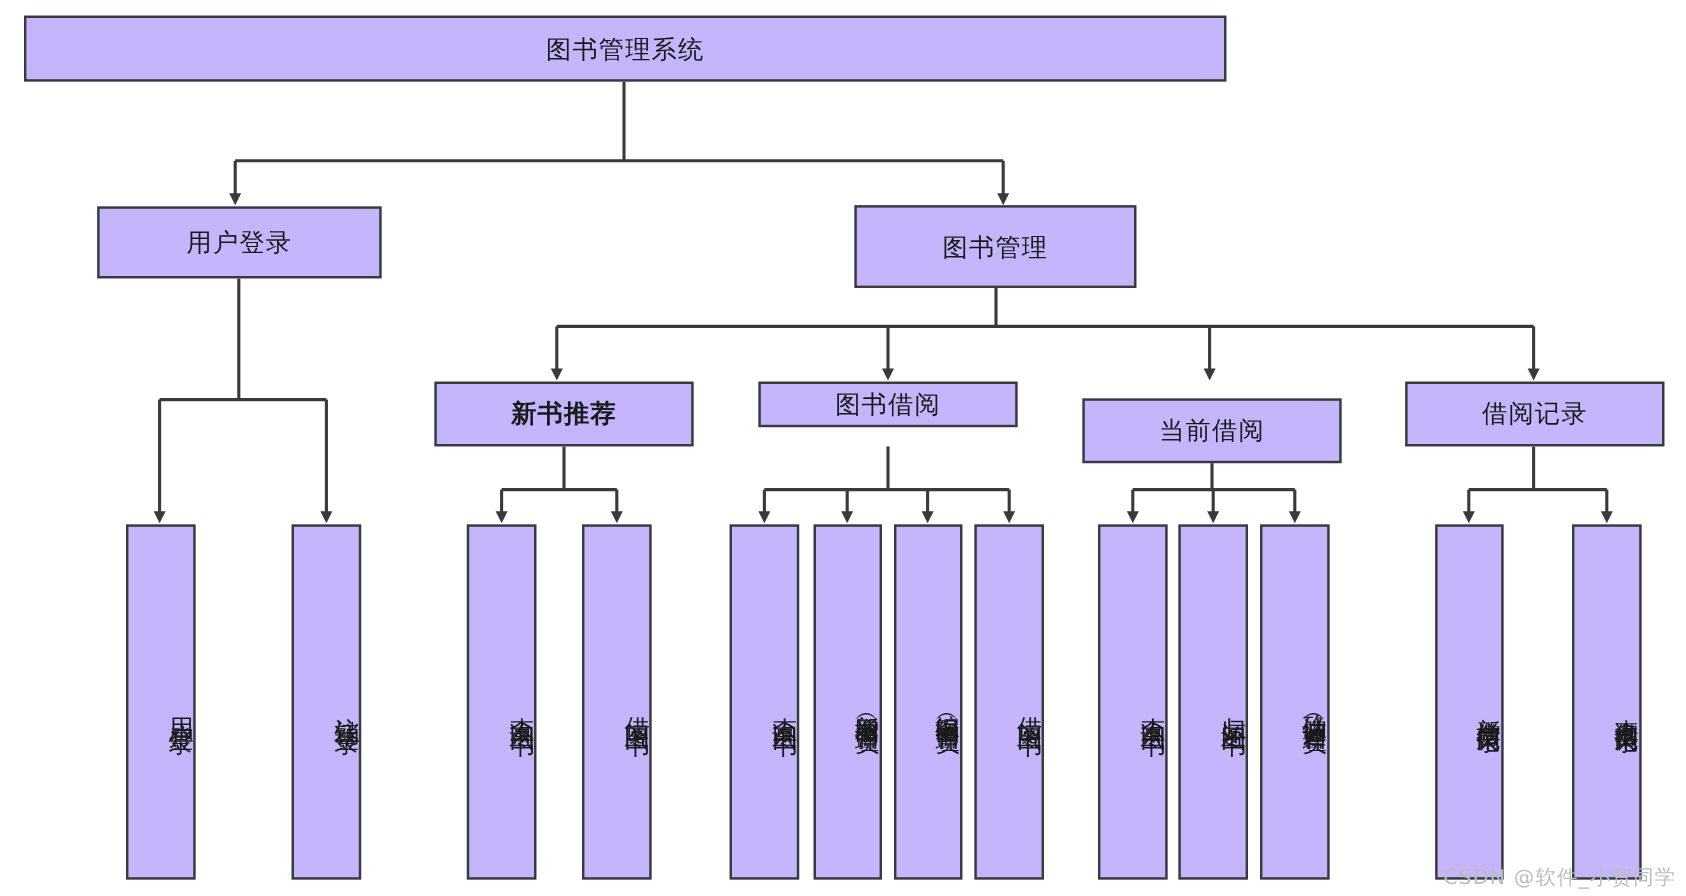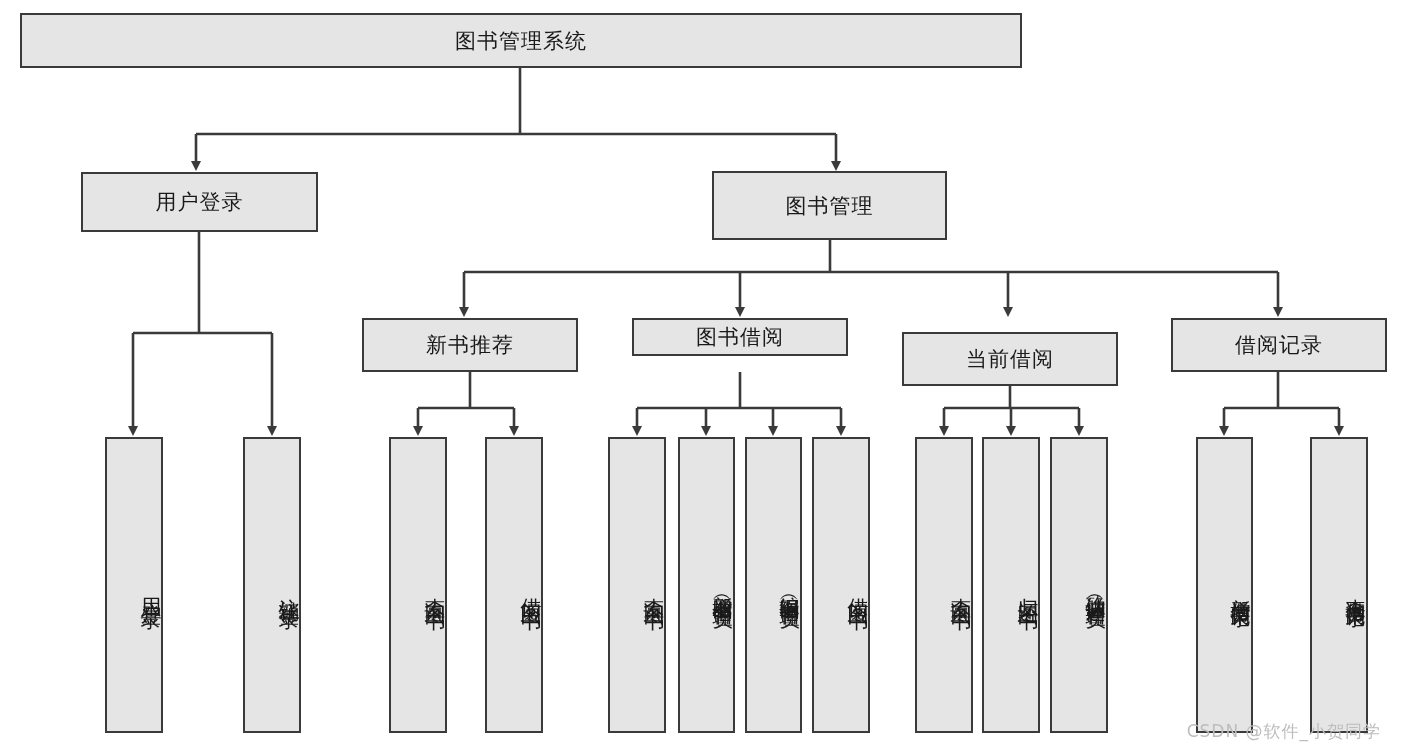--- a/index.html
+++ b/index.html
@@ -1,25 +1,25 @@
 <!DOCTYPE html>
 <html><head>
 <meta charset="utf-8">
 <style>
   html,body{margin:0;padding:0;background:#ffffff;}
   body{font-family:"DejaVu Sans","Liberation Sans",sans-serif;}
   #stage{position:relative;width:1405px;height:747px;background:#ffffff;overflow:hidden;}
   #wires{position:absolute;left:0;top:0;width:1405px;height:747px;pointer-events:none;}
-  .node{position:absolute;box-sizing:border-box;background:#e5e5e5;border:2px solid #3a3a3a;
+  .node{position:absolute;box-sizing:border-box;background:#c4b5fd;border:2px solid #3a3a3a;
         display:flex;align-items:center;justify-content:center;color:#1a1a1a;}
   .node.h{font-size:21px;letter-spacing:1px;}
   .node.v{writing-mode:vertical-rl;text-orientation:upright;font-size:21px;
           letter-spacing:4px;line-height:1.0;padding-top:8px;align-items:flex-start;justify-content:center;}
   .node.v.tall{font-size:20px;letter-spacing:2px;}
-  #watermark{position:absolute;right:24px;bottom:4px;font-size:17px;color:#bdbdbd;
+  #watermark{position:absolute;right:8px;bottom:4px;font-size:17px;color:#bdbdbd;
              letter-spacing:1px;white-space:nowrap;margin-left:42px;}
 </style>
 </head>
 <body>
 
 <div id="stage">
 
   <svg id="wires" viewBox="0 0 1405 747">
     <defs>
       <marker id="ah" markerWidth="12" markerHeight="12" refX="1" refY="5" orient="auto" markerUnits="userSpaceOnUse">
@@ -68,21 +68,21 @@
       <path d="M1224,408 L1224,427" marker-end="url(#ah)"></path>
       <path d="M1339,408 L1339,427" marker-end="url(#ah)"></path>
     </g>
   </svg>
 
   <div class="node h" style="left:20px;top:13px;width:1002px;height:55px;">图书管理系统</div>
 
   <div class="node h" style="left:81px;top:172px;width:237px;height:60px;">用户登录</div>
   <div class="node h" style="left:712px;top:171px;width:235px;height:69px;text-align:center;">图书管理</div>
 
-  <div class="node h" style="left:362px;top:318px;width:216px;height:54px;">新书推荐</div>
+  <div class="node h" style="left:362px;top:318px;width:216px;height:54px;font-weight:bold;">新书推荐</div>
   <div class="node h" style="left:632px;top:318px;width:216px;height:38px;">图书借阅</div>
   <div class="node h" style="left:902px;top:332px;width:216px;height:54px;">当前借阅</div>
   <div class="node h" style="left:1171px;top:318px;width:216px;height:54px;text-align:center;">借阅记录</div>
 
   <div class="node v" style="left:105px;top:437px;width:58px;height:296px;">用户登录</div>
   <div class="node v" style="left:243px;top:437px;width:58px;height:296px;">注销登录</div>
 
   <div class="node v" style="left:389px;top:437px;width:58px;height:296px;">查询图书</div>
   <div class="node v" style="left:485px;top:437px;width:58px;height:296px;">借阅图书</div>
 

